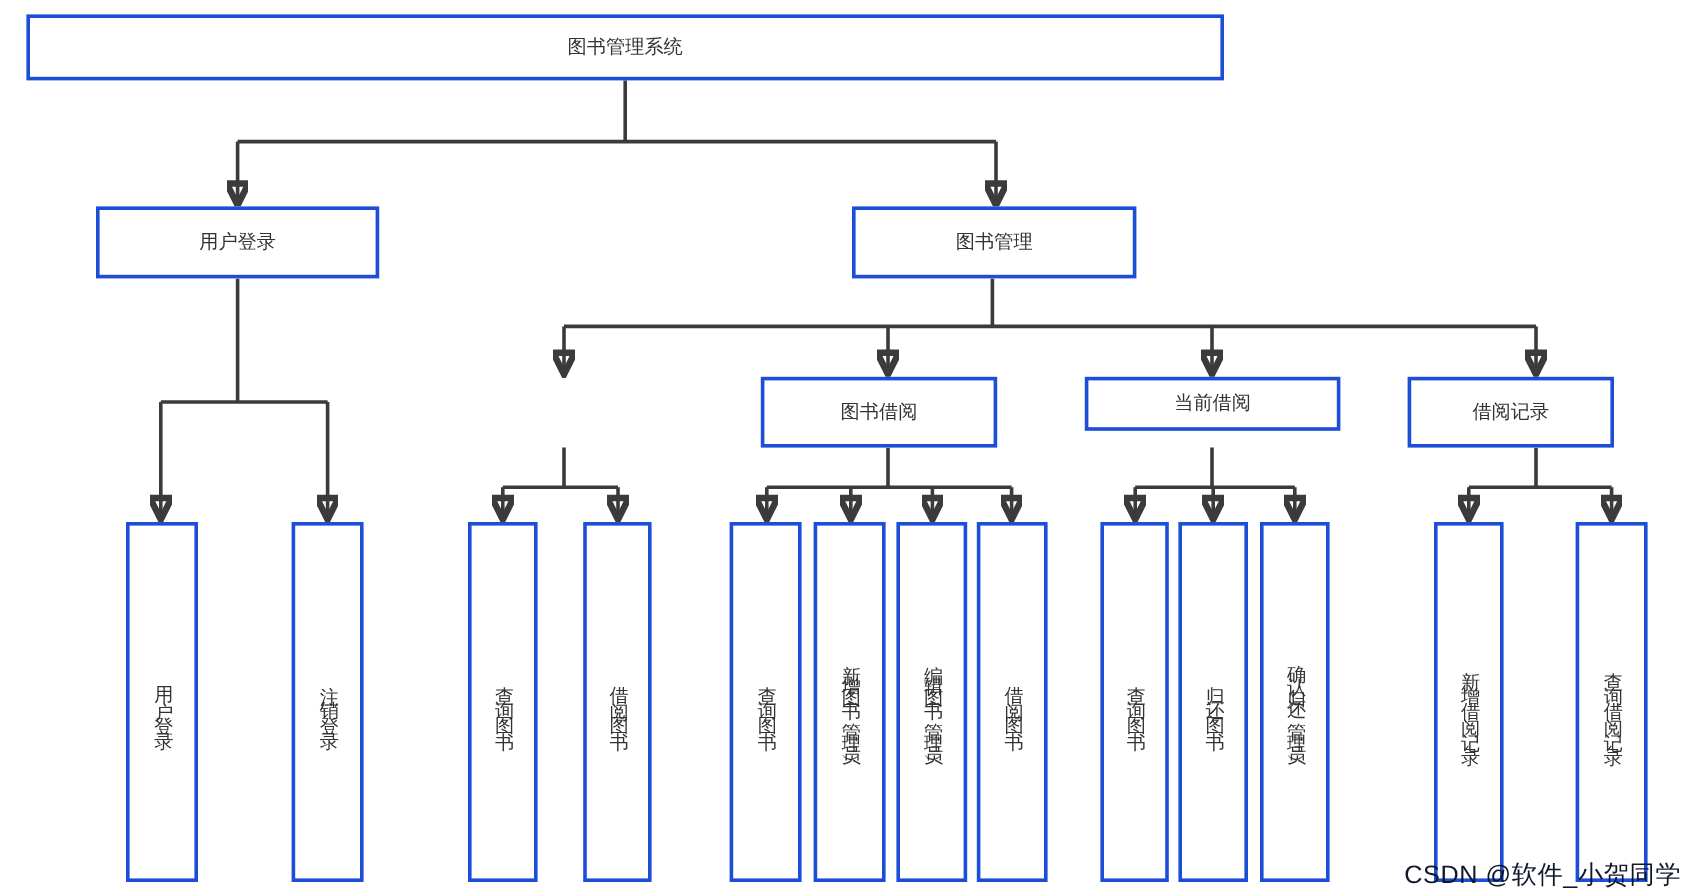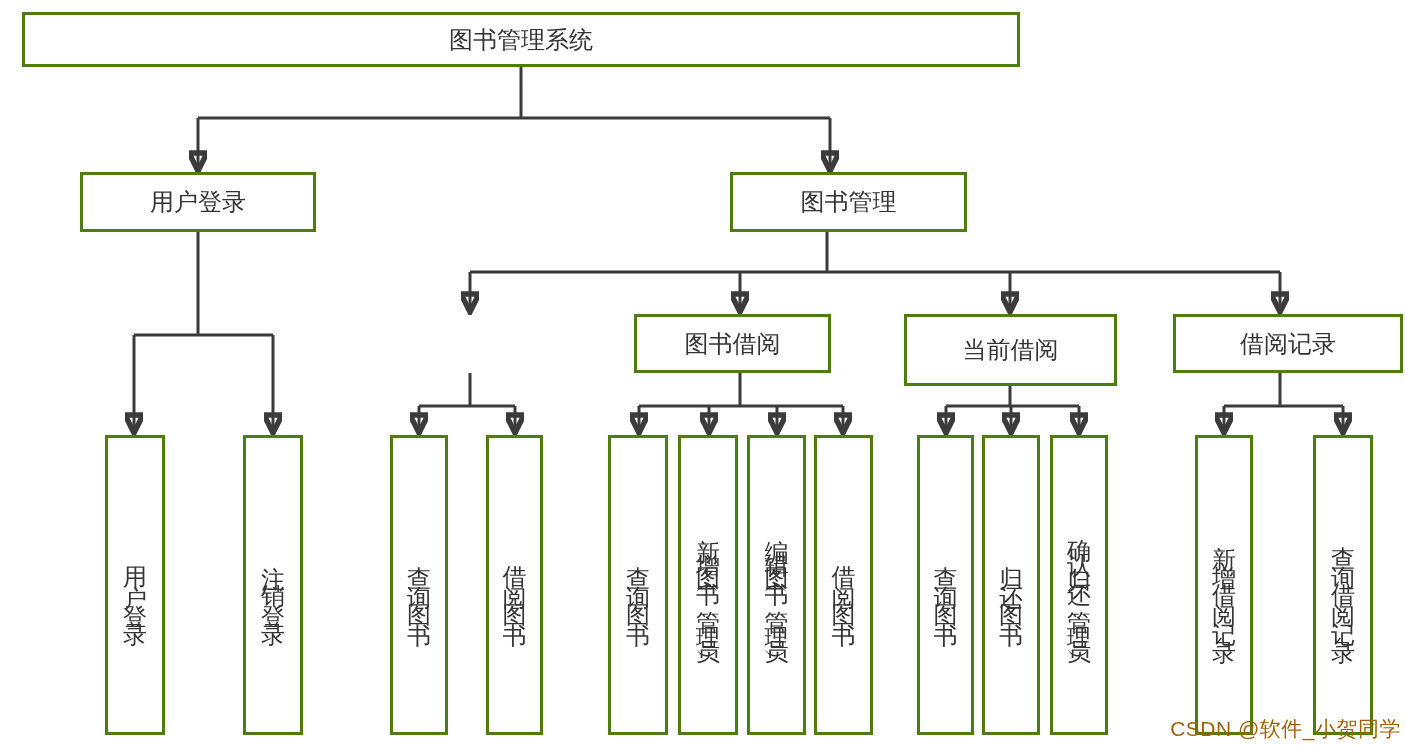--- a/index.html
+++ b/index.html
@@ -18,42 +18,42 @@
     pointer-events: none;
   }
   .connectors path {
     stroke: #3b3b3b;
     stroke-width: 3;
     fill: none;
   }
   .node {
     position: absolute;
     box-sizing: border-box;
-    border: 3px solid #4d7c0f;
+    border: 3px solid #1d4ed8;
     background: #ffffff;
     color: #333333;
-    font-size: 24px;
+    font-size: 16px;
     display: flex;
     align-items: center;
     justify-content: center;
     white-space: nowrap;
   }
   .leaf {
     writing-mode: vertical-rl;
     text-orientation: mixed;
     letter-spacing: 0.8em;
     white-space: normal;
   }
   .leaf.dense { letter-spacing: 0.6em; }
   .watermark {
     position: absolute;
     right: 4px;
     bottom: 4px;
     font-size: 21px;
-    color: #a16207;
+    color: #0f172a;
     z-index: 5;
     letter-spacing: 0.5px;
   }
 </style>
 </head>
 <body>
 
 <div class="canvas">
 
   <svg class="connectors" viewBox="0 0 1405 747" xmlns="http://www.w3.org/2000/svg">
@@ -93,25 +93,25 @@
     <path d="M1079 406 L1079 433" marker-end="url(#arr)"></path>
 
     <path d="M1280 373 L1280 406 M1224 406 L1343 406"></path>
     <path d="M1224 406 L1224 433" marker-end="url(#arr)"></path>
     <path d="M1343 406 L1343 433" marker-end="url(#arr)"></path>
   </svg>
 
   <div class="node" style="left:22px; top:12px; width:998px; height:55px;">图书管理系统</div>
 
   <div class="node" style="left:80px; top:172px; width:236px; height:60px;">用户登录</div>
-  <div class="node" style="left:710px; top:172px; width:237px; height:60px;margin-left:20px;">图书管理</div>
+  <div class="node" style="left:710px; top:172px; width:237px; height:60px;">图书管理</div>
 
   <div class="node" style="left:634px; top:314px; width:197px; height:59px;">图书借阅</div>
-  <div class="node" style="left:904px; top:314px; width:213px; height:72px;">当前借阅</div>
-  <div class="node" style="left:1173px; top:314px; width:230px; height:59px;">借阅记录</div>
+  <div class="node" style="left:904px; top:314px; width:213px; height:45px;">当前借阅</div>
+  <div class="node" style="left:1173px; top:314px; width:172px; height:59px;">借阅记录</div>
 
   <div class="node leaf" style="left:105px; top:435px; width:60px; height:300px;">用户登录</div>
   <div class="node leaf" style="left:243px; top:435px; width:60px; height:300px;">注销登录</div>
 
   <div class="node leaf" style="left:390px; top:435px; width:58px; height:300px;">查询图书</div>
   <div class="node leaf" style="left:486px; top:435px; width:57px; height:300px;">借阅图书</div>
 
   <div class="node leaf" style="left:608px; top:435px; width:60px; height:300px;">查询图书</div>
   <div class="node leaf dense" style="left:678px; top:435px; width:60px; height:300px;">新增图书（管理员）</div>
   <div class="node leaf dense" style="left:747px; top:435px; width:59px; height:300px;">编辑图书（管理员）</div>

